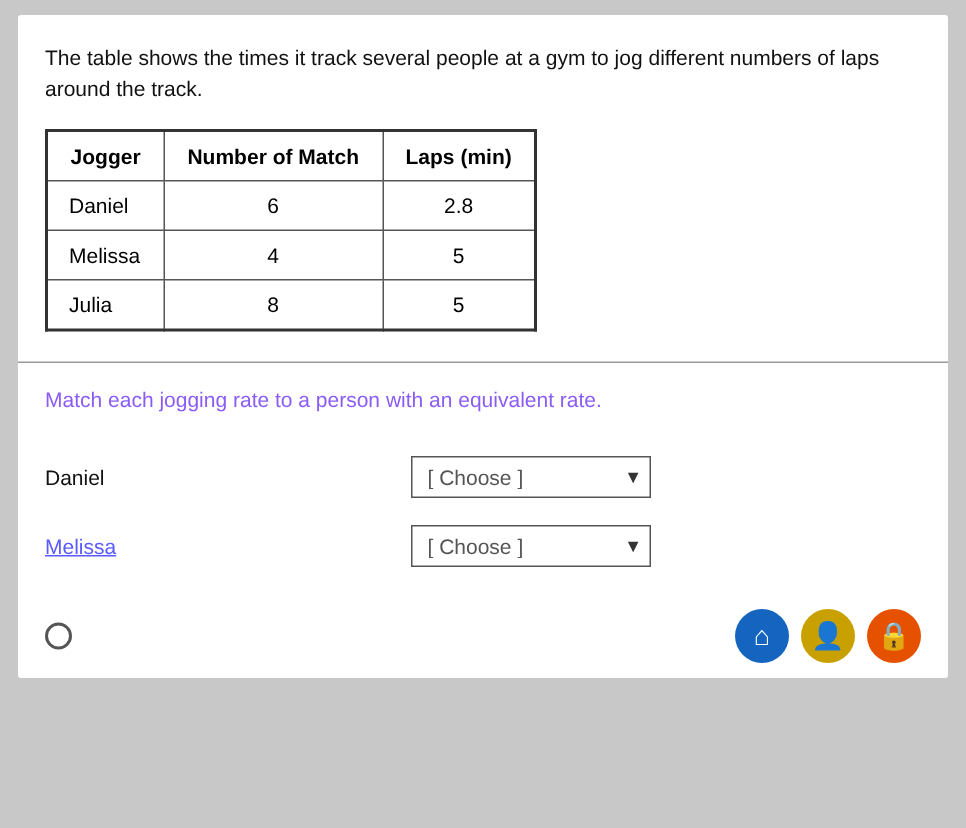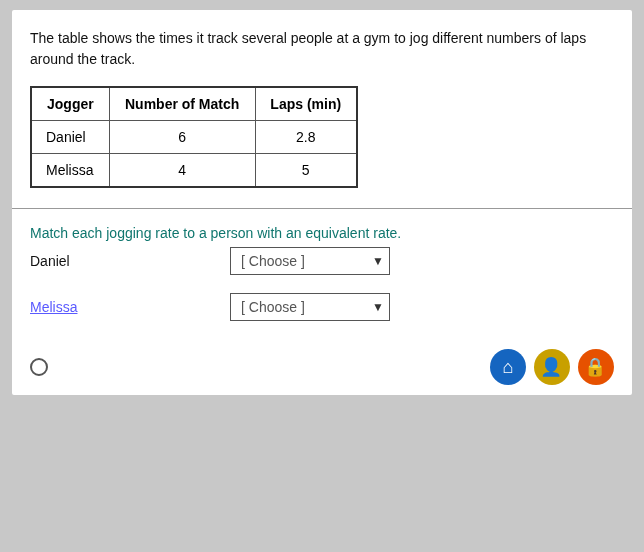--- a/index.html
+++ b/index.html
@@ -59,22 +59,22 @@
     }
 
     .divider {
       border: none;
       border-top: 1.5px solid #999;
       margin: 0 -18px 16px -18px;
     }
 
     .match-text {
       font-size: 14px;
-      color: #0f766e;
-      margin-bottom: 6px;
+      color: #8b5cf6;
+      margin-bottom: 30px;
     }
 
     .match-row {
       display: flex;
       align-items: center;
       margin-bottom: 18px;
     }
 
     .match-label {
       font-size: 14px;
@@ -97,20 +97,21 @@
     .match-select {
       appearance: none;
       -webkit-appearance: none;
       border: 1.5px solid #555;
       background: #fff;
       padding: 5px 30px 5px 10px;
       font-size: 14px;
       width: 160px;
       color: #555;
       cursor: pointer;
+      margin-left: 44px;
     }
 
     .select-arrow {
       position: absolute;
       right: 6px;
       top: 50%;
       transform: translateY(-50%);
       pointer-events: none;
       font-size: 12px;
       color: #333;
@@ -173,20 +174,25 @@
     <tr>
       <td>Daniel</td>
       <td>6</td>
       <td>2.8</td>
     </tr>
         <tr>
       <td>Melissa</td>
       <td>4</td>
       <td>5</td>
     </tr>
+        <tr>
+      <td>Julia</td>
+      <td>8</td>
+      <td>5</td>
+    </tr>
       </tbody>
   </table>
 
   <hr class="divider">
 
   <p class="match-text">Match each jogging rate to a person with an equivalent rate.</p>
 
   <div class="match-row">
     <span class="match-label">Daniel</span>
     <div class="match-select-wrapper">

